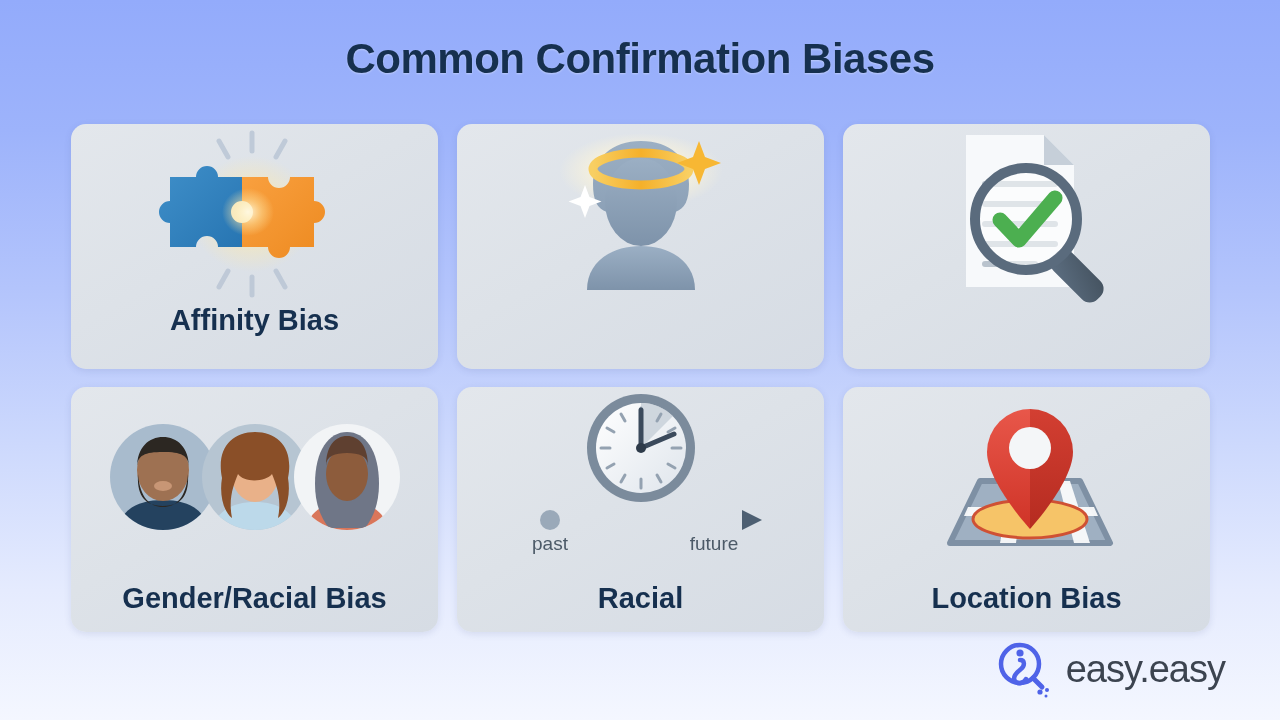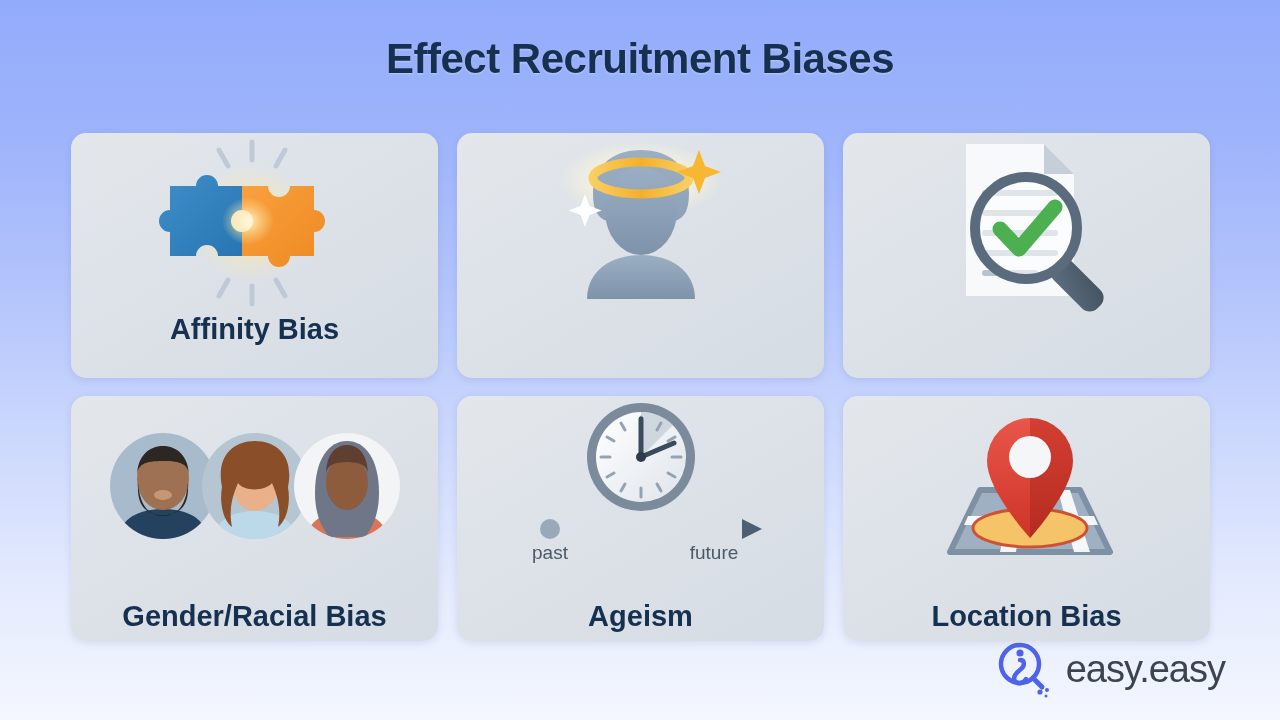--- a/index.html
+++ b/index.html
@@ -7,47 +7,47 @@
   body {
     font-family:"Liberation Sans", sans-serif;
     background:linear-gradient(180deg,#93abfb 0%,#9db3fb 18%,#b3c4fc 40%,#cdd9fd 62%,#e5ebfe 82%,#f4f7ff 100%);
     overflow:hidden; position:relative;
   }
   #page-title {
     text-align:center; font-size:42px; font-weight:bold; color:#16304f;
     letter-spacing:-0.5px; padding-top:35px; text-shadow:0 1px 2px rgba(255,255,255,.35);
   }
   #card-grid {
-    position:absolute; left:71px; top:133px; width:1046px;
+    position:absolute; left:71px; top:124px; width:1046px;
     display:grid; grid-template-columns:repeat(3,367px); grid-template-rows:245px 245px;
     column-gap:19px; row-gap:18px;
   }
   .bias-card {
     background:linear-gradient(150deg,#e3e7ec 0%,#dde2e8 45%,#d6dce4 100%);
     border-radius:15px; position:relative;
     box-shadow:0 2px 7px rgba(60,80,130,.13);
     display:flex; flex-direction:column; align-items:center;
   }
   .card-art { height:180px; width:100%; display:flex; align-items:center; justify-content:center; }
   .card-label {
     font-size:29px; font-weight:bold; color:#16304f; text-align:center;
     line-height:1; margin-top:2px;
   }
-  .row2 .card-label { margin-top:26px; }
+  .row2 .card-label { margin-top:17px; }
   #brand {
     position:absolute; right:55px; bottom:22px;
     display:flex; align-items:center; gap:13px;
   }
   #brand-name { font-size:38px; color:#3c4450; letter-spacing:-1px; }
   svg { display:block; overflow:visible; }
 </style>
 </head>
 <body>
 
-<h1 id="page-title">Effect Recruitment Biases</h1>
+<h1 id="page-title">Common Confirmation Biases</h1>
 
 <div id="card-grid">
 
   <div class="bias-card">
     <div class="card-art">
       <svg width="230" height="170" viewBox="0 0 230 170">
         <defs>
           <linearGradient id="pzBlue" x1="0" y1="0" x2="1" y2="1">
             <stop offset="0" stop-color="#3f8fc9"></stop>
               <stop offset="1" stop-color="#2775b2"></stop>
@@ -217,21 +217,21 @@
           <line x1="135" y1="58" x2="168" y2="44"></line>
         </g>
         <circle cx="135" cy="58" r="5" fill="#2e3b4a"></circle>
         <line x1="18" y1="130" x2="240" y2="130" stroke="url(#lineG)" stroke-width="6" stroke-linecap="round"></line>
         <path d="M236 120 l20 10 l-20 10 z" fill="#4d5f72"></path>
         <circle cx="44" cy="130" r="10" fill="#9aa9b9"></circle>
         <text x="44" y="160" text-anchor="middle" font-family="Liberation Sans, sans-serif" font-size="19" fill="#4c5a68">past</text>
         <text x="208" y="160" text-anchor="middle" font-family="Liberation Sans, sans-serif" font-size="19" fill="#4c5a68">future</text>
       </svg>
     </div>
-    <div class="card-label">Ageism</div>
+    <div class="card-label">Racial</div>
   </div>
 
   <div class="bias-card row2">
     <div class="card-art">
       <svg width="230" height="165" viewBox="0 0 230 165">
         <defs>
           <linearGradient id="pinL" x1="0" y1="0" x2="0" y2="1">
             <stop offset="0" stop-color="#e8574a"></stop>
               <stop offset="1" stop-color="#cf3327"></stop>
           </linearGradient>

